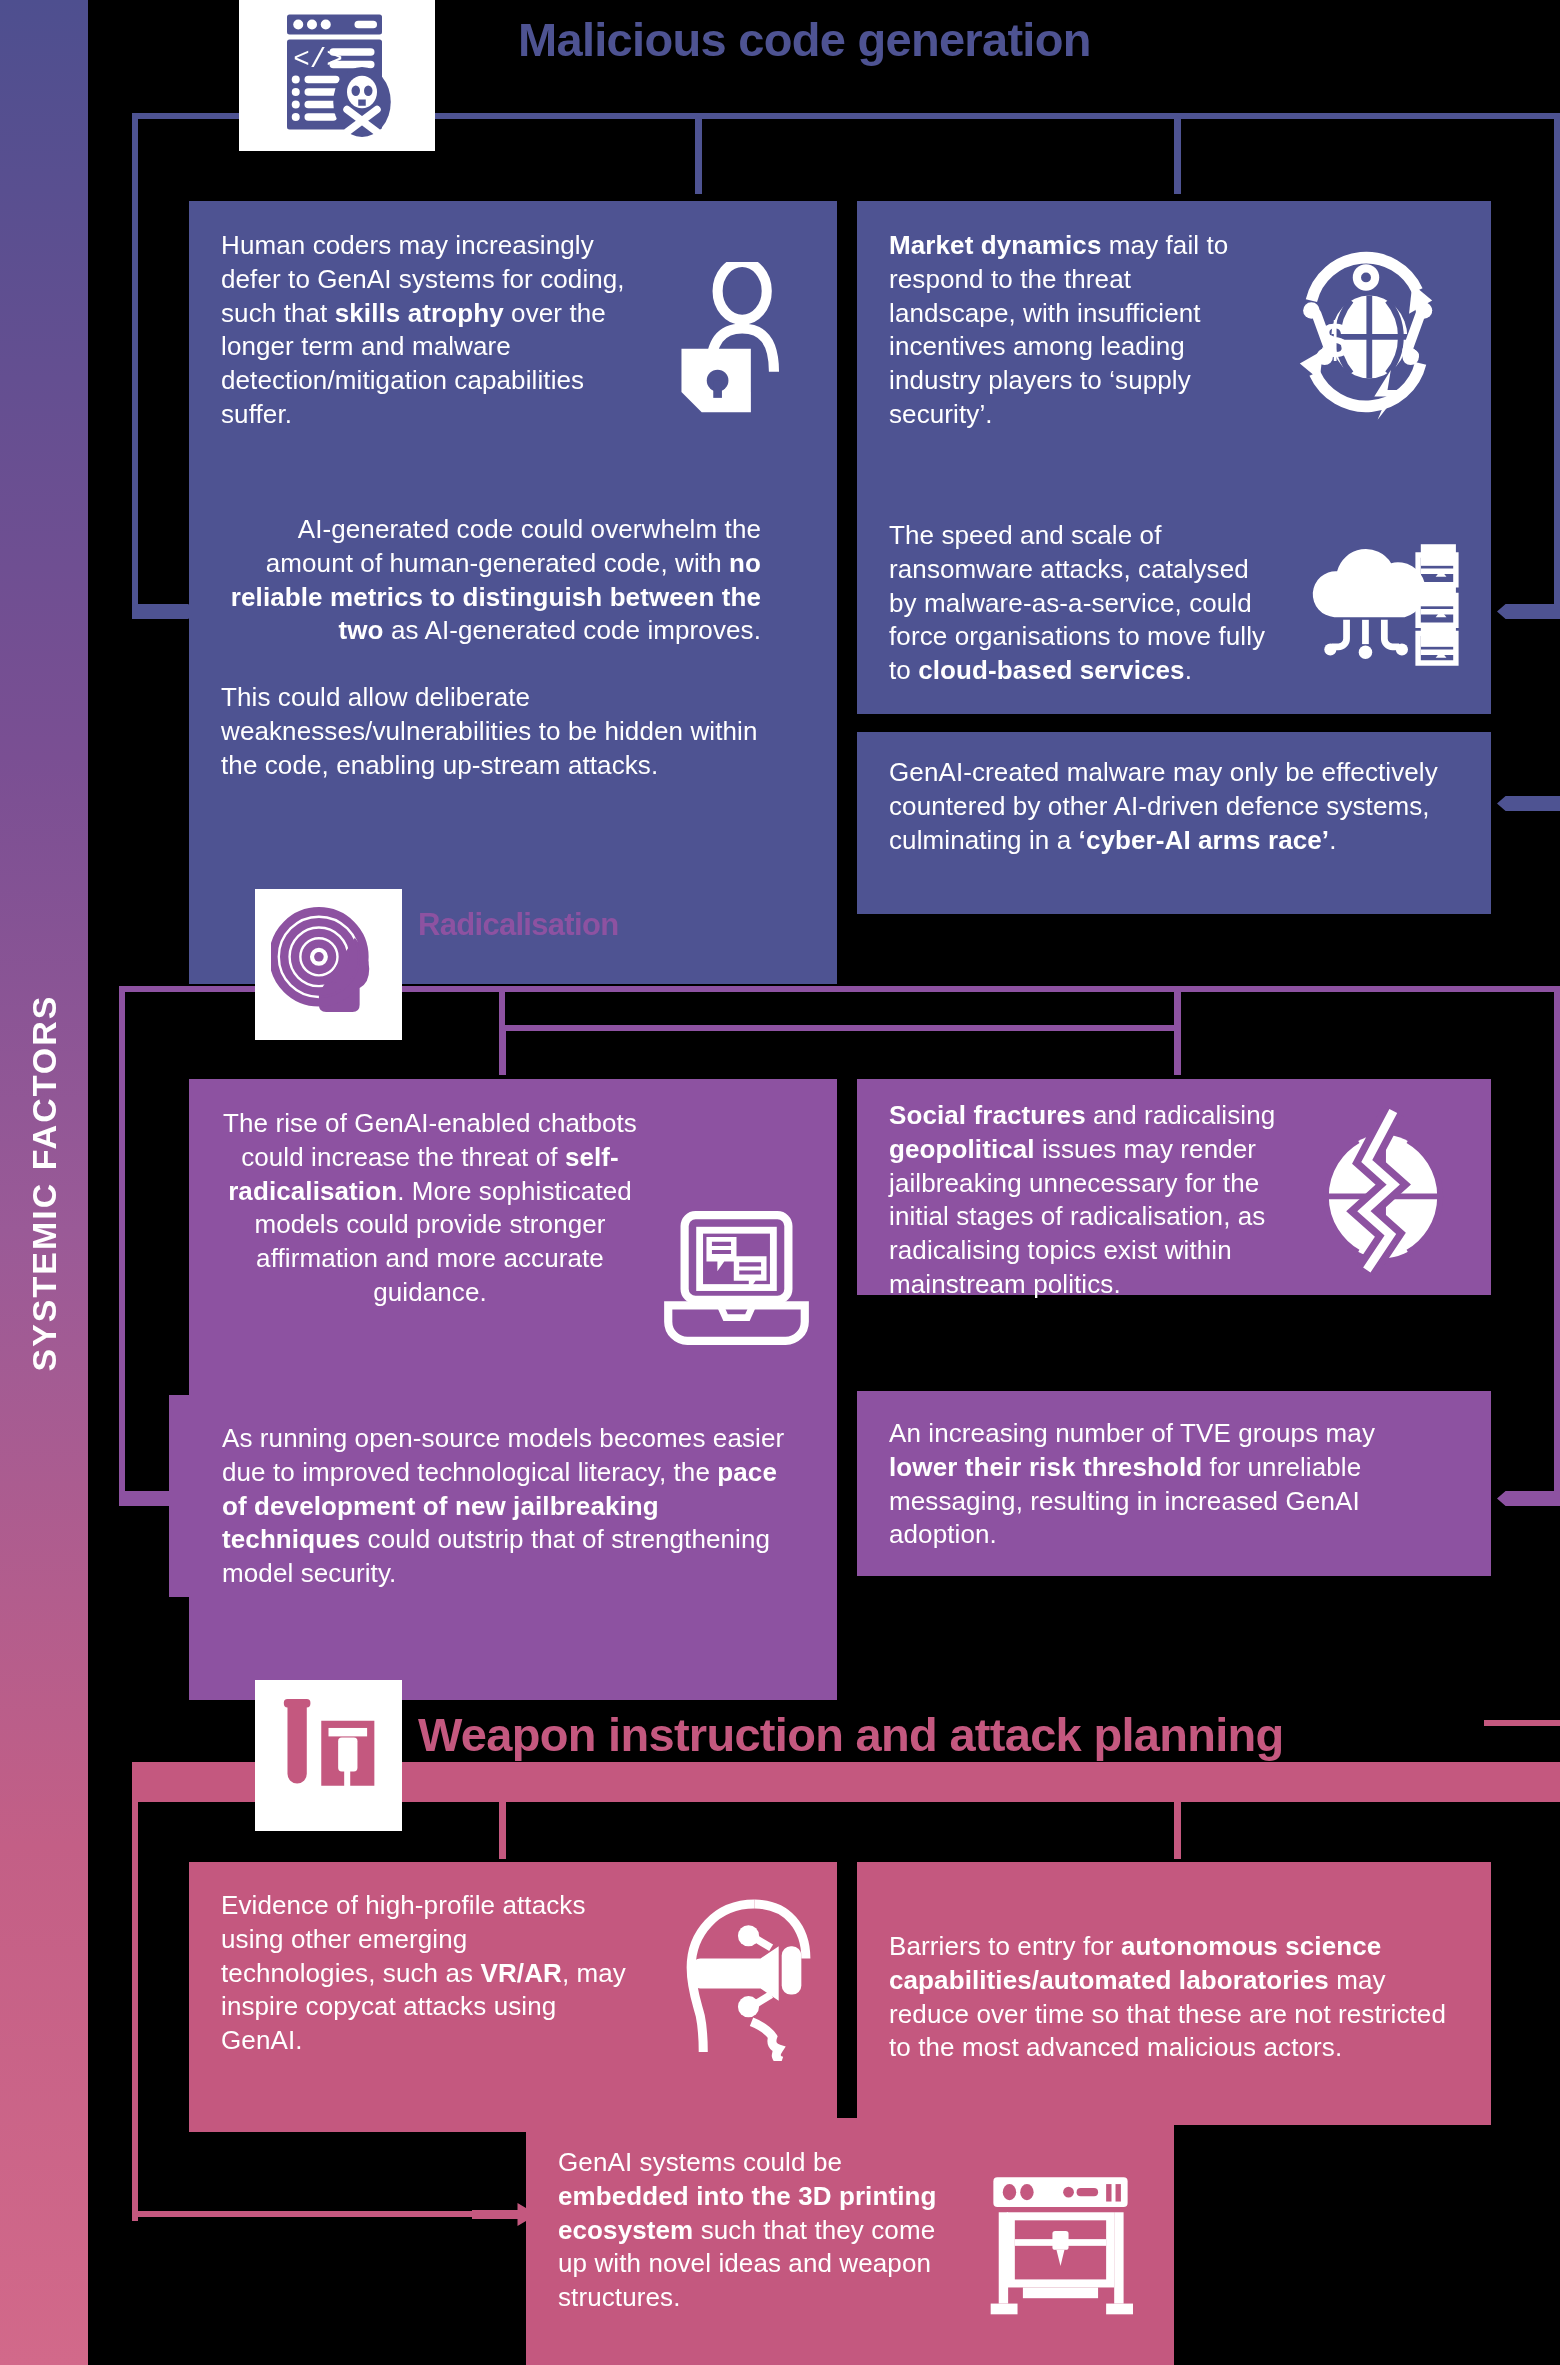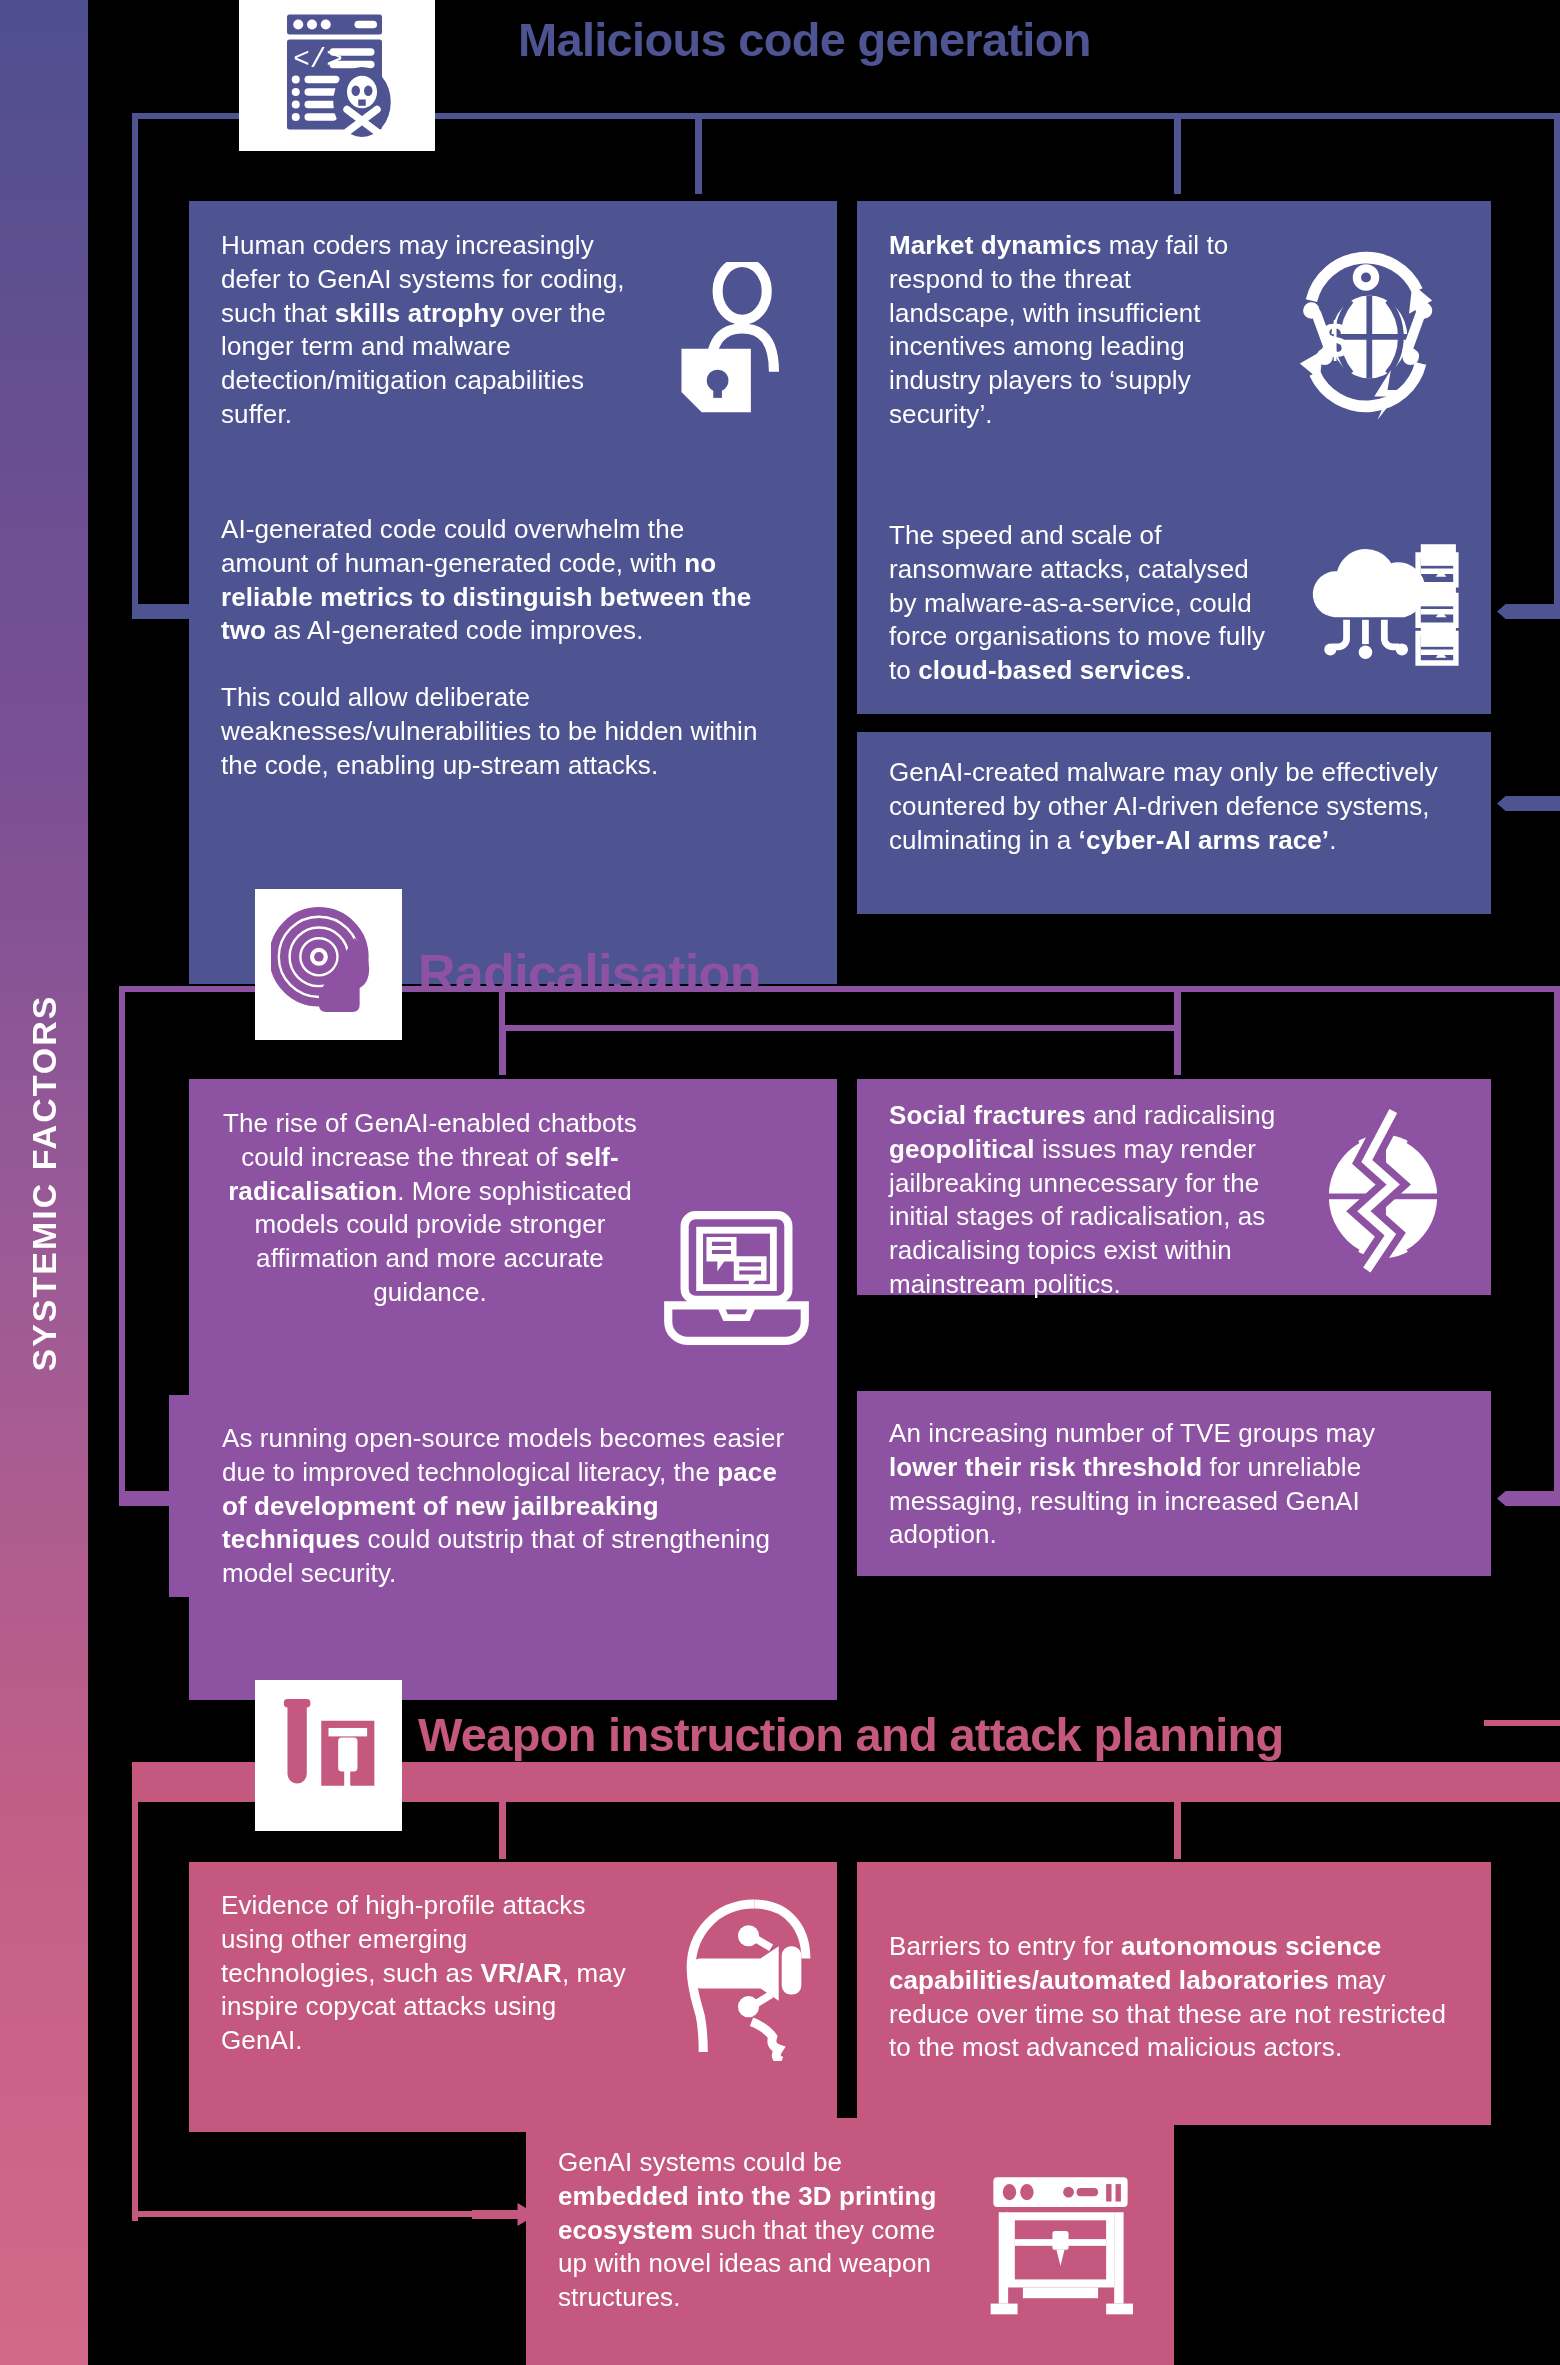--- a/index.html
+++ b/index.html
@@ -126,21 +126,21 @@
         <circle cx="30" cy="70" r="5" fill="#fff"></circle>
       <path d="M88 44 l-8 22 M88 44 l4 -2 M80 66 l4 3" stroke="#fff" stroke-width="6" fill="none" stroke-linecap="round"></path>
       <circle cx="90" cy="42" r="5" fill="#fff"></circle>
         <circle cx="82" cy="70" r="5" fill="#fff"></circle>
       <text x="28" y="70" font-size="30" font-weight="bold" fill="#fff">$</text>
       <path d="M70 78 l-10 16 h8 l-6 14 l14 -18 h-8 z" fill="#fff"></path>
     </svg>
   </span>
 </div>
 
-<div class="box" style="left:189px;top:513px;width:648px;height:155px;background:transparent;">
+<div class="box" style="left:189px;top:513px;width:648px;height:155px;background:transparent;text-align:right;">
   <div class="txt" style="position:absolute;left:32px;top:0px;width:540px;"><span>AI-generated code could overwhelm the amount of human-generated code, with </span><b>no reliable metrics to distinguish between the two</b><span> as AI-generated code improves.</span></div>
 </div>
 
 <div class="box" style="left:189px;top:681px;width:648px;height:135px;background:transparent;">
   <div class="txt" style="position:absolute;left:32px;top:0px;width:546px;"><span>This could allow deliberate weaknesses/vulnerabilities to be hidden within the code, enabling up-stream attacks.</span></div>
 </div>
 
 <div class="box t1" style="left:857px;top:499px;width:634px;height:213px;">
   <div class="txt" style="position:absolute;left:32px;top:20px;width:378px;"><span>The speed and scale of ransomware attacks, catalysed by malware-as-a-service, could force organisations to move fully to </span><b>cloud-based services</b><span>.</span></div>
   <span class="icon" style="left:445px;top:37px;">
@@ -175,21 +175,21 @@
 <div class="ln t2" style="left:119px;top:986px;width:6px;height:513px;"></div>
 <div class="ln t2" style="left:119px;top:1491px;width:65px;height:15px;clip-path:polygon(0 0,70% 0,70% -60%,100% 50%,70% 160%,70% 100%,0 100%);"></div>
 <div class="ln t2" style="left:499px;top:1025px;width:681px;height:6px;"></div>
 <div class="ln t2" style="left:499px;top:986px;width:6px;height:45px;"></div>
 <div class="ln t2" style="left:499px;top:1025px;width:7.4px;height:50px;"></div>
 <div class="ln t2" style="left:1174px;top:986px;width:7.4px;height:89px;"></div>
 <div class="ln t2" style="left:320px;top:1369px;width:4.7px;height:28px;"></div>
 <div class="ln t2" style="left:1554px;top:986px;width:6px;height:513px;"></div>
 <div class="ln t2" style="left:1497px;top:1491px;width:63px;height:15px;clip-path:polygon(100% 0,30% 0,30% -60%,0 50%,30% 160%,30% 100%,100% 100%);"></div>
 
-<div class="sec-title c2" style="left:418px;top:907px;font-size:52px;margin-top:36px;">Radicalisation</div>
+<div class="sec-title c2" style="left:418px;top:907px;font-size:31px;">Radicalisation</div>
 <div class="badge" style="left:255px;top:889px;width:147px;height:151px;">
   <span>
     <svg width="115" height="128" viewBox="0 0 96 104">
       <path d="M70 30 q12 14 12 26 q0 12 -8 16 l0 14 q0 6 -6 6 l-22 0 q-6 0 -6 -6 l0 -10" fill="#8d52a1"></path>
       <circle cx="40" cy="46" r="38" fill="none" stroke="#8d52a1" stroke-width="7"></circle>
       <circle cx="40" cy="46" r="29" fill="none" stroke="#8d52a1" stroke-width="7"></circle>
       <circle cx="40" cy="46" r="20" fill="none" stroke="#8d52a1" stroke-width="7"></circle>
       <circle cx="40" cy="46" r="11" fill="none" stroke="#8d52a1" stroke-width="7"></circle>
       <circle cx="40" cy="46" r="4" fill="#8d52a1"></circle>
     </svg>

